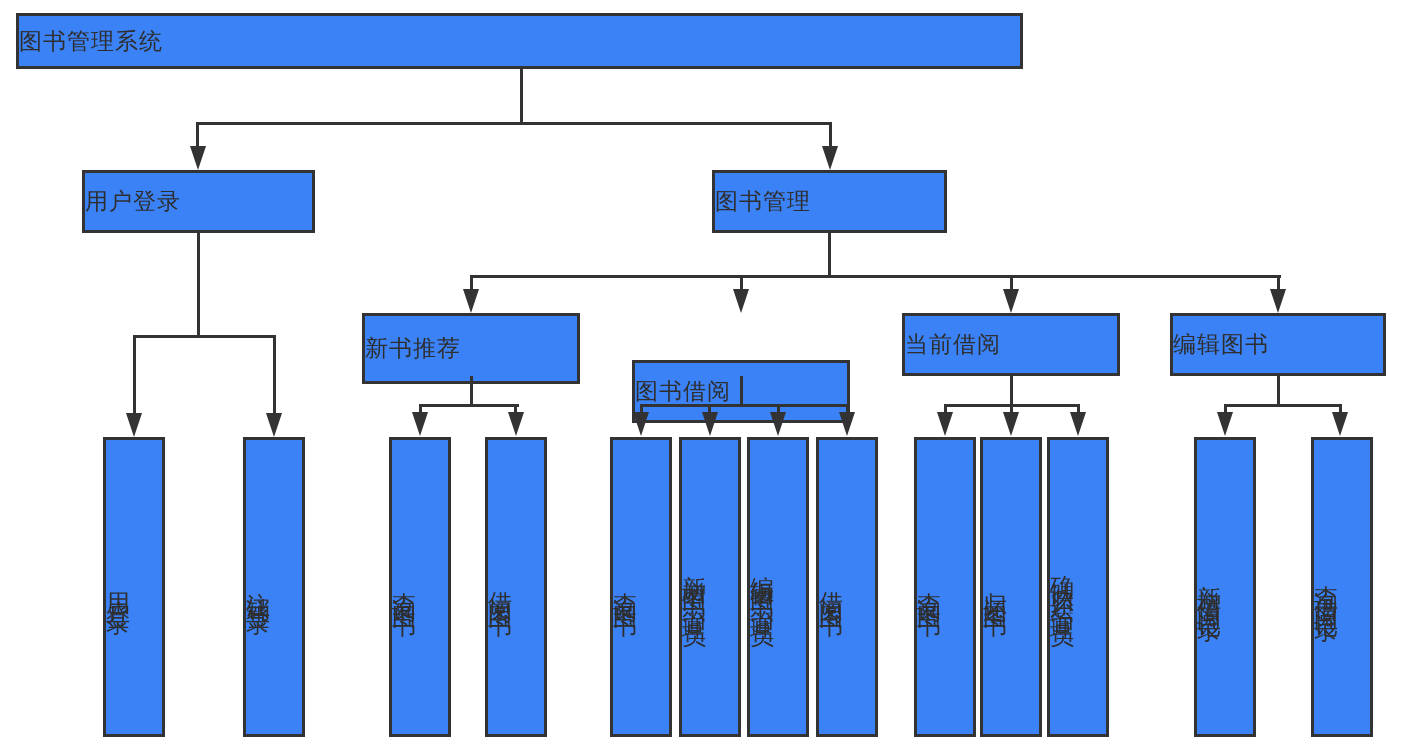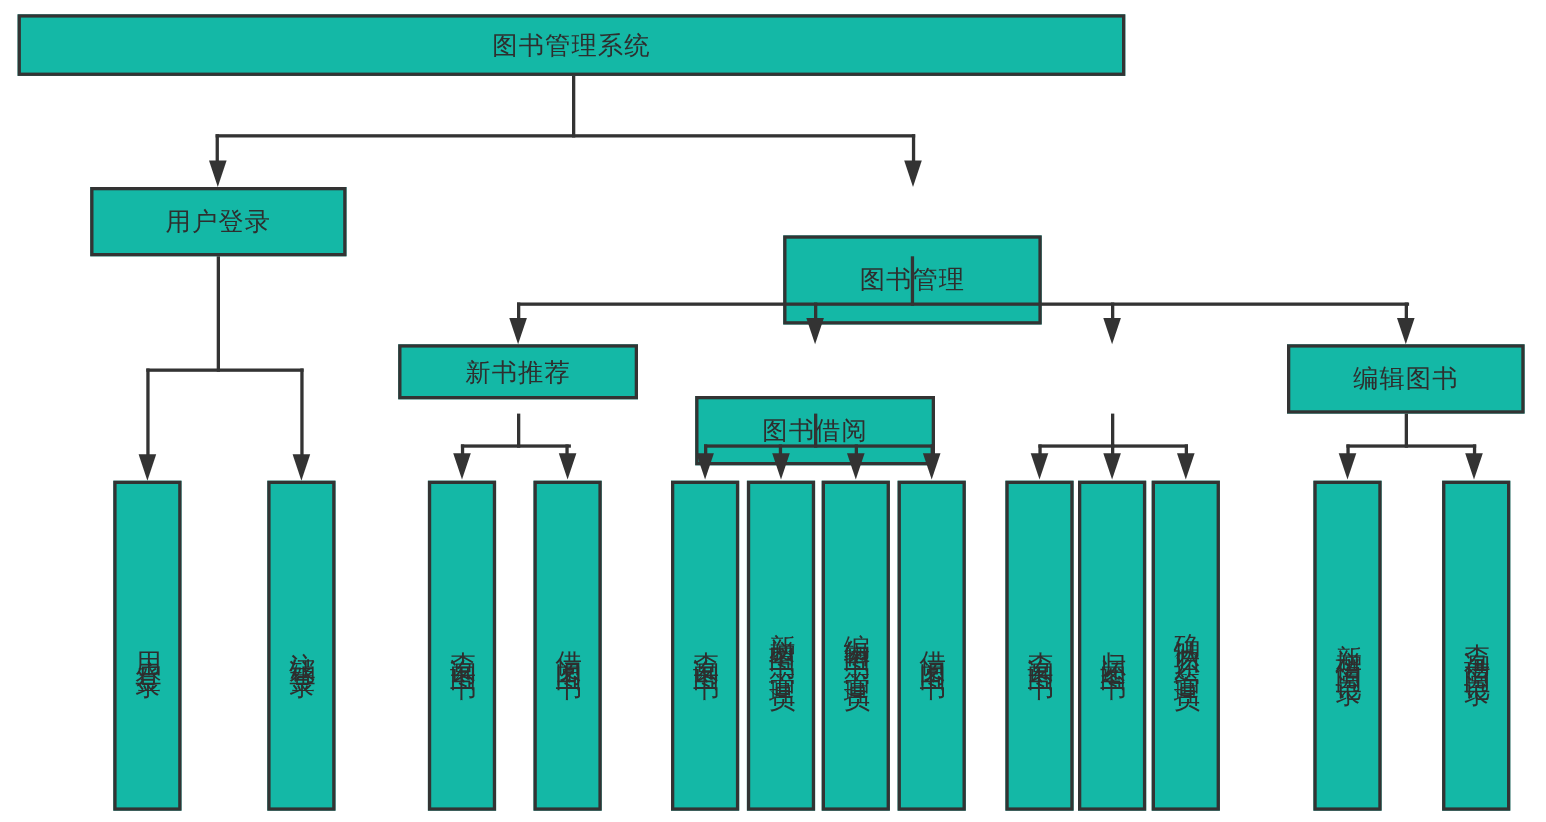--- a/index.html
+++ b/index.html
@@ -13,24 +13,23 @@
     width:1405px;
     height:747px;
     background:#ffffff;
     overflow:hidden;
   }
   
   .box{
     position:absolute;
     box-sizing:border-box;
     border:3px solid var(--line);
-    background:#14b8a6;
+    background:#3b82f6;
     display:flex;
     align-items:center;
-    justify-content:center;
     color:var(--text);
   }
   .hlabel{font-size:23px; letter-spacing:1px; white-space:nowrap;}
   .leaf{
     top:437px;
     width:62px;
     height:300px;
   }
   .vtext{
     writing-mode:vertical-rl;
@@ -76,21 +75,21 @@
   <div class="ln" style="left:520px;top:69px;width:3px;height:56px;"></div>
   <div class="ln" style="left:196px;top:122px;width:636px;height:3px;"></div>
   <div class="ln" style="left:196px;top:122px;width:3px;height:28px;"></div>
   <div class="ln" style="left:829px;top:122px;width:3px;height:28px;"></div>
   <div class="arrow" style="left:190px;top:146px;"></div>
   <div class="arrow" style="left:822px;top:146px;"></div>
 
   <div class="box" style="left:82px;top:170px;width:233px;height:63px;">
     <span class="hlabel">用户登录</span>
   </div>
-  <div class="box" style="left:712px;top:170px;width:235px;height:81px;margin-top:44px;">
+  <div class="box" style="left:712px;top:170px;width:235px;height:63px;">
     <span class="hlabel">图书管理</span>
   </div>
 
   <div class="ln" style="left:197px;top:233px;width:3px;height:105px;"></div>
   <div class="ln" style="left:133px;top:335px;width:143px;height:3px;"></div>
   <div class="ln" style="left:133px;top:335px;width:3px;height:80px;"></div>
   <div class="ln" style="left:273px;top:335px;width:3px;height:80px;"></div>
   <div class="arrow" style="left:126px;top:413px;"></div>
   <div class="arrow" style="left:266px;top:413px;"></div>
 
@@ -98,25 +97,28 @@
   <div class="ln" style="left:470px;top:275px;width:811px;height:3px;"></div>
   <div class="ln" style="left:470px;top:275px;width:3px;height:17px;"></div>
   <div class="ln" style="left:740px;top:275px;width:3px;height:17px;"></div>
   <div class="ln" style="left:1010px;top:275px;width:3px;height:17px;"></div>
   <div class="ln" style="left:1277px;top:275px;width:3px;height:17px;"></div>
   <div class="arrow" style="left:463px;top:289px;"></div>
   <div class="arrow" style="left:733px;top:289px;"></div>
   <div class="arrow" style="left:1003px;top:289px;"></div>
   <div class="arrow" style="left:1270px;top:289px;"></div>
 
-  <div class="box" style="left:362px;top:313px;width:218px;height:50px;">
+  <div class="box" style="left:362px;top:313px;width:218px;height:71px;">
     <span class="hlabel">新书推荐</span>
   </div>
   <div class="box" style="left:632px;top:313px;width:218px;height:63px;margin-top:47px;">
     <span class="hlabel">图书借阅</span>
+  </div>
+  <div class="box" style="left:902px;top:313px;width:218px;height:63px;">
+    <span class="hlabel">当前借阅</span>
   </div>
   <div class="box" style="left:1170px;top:313px;width:216px;height:63px;">
     <span class="hlabel">编辑图书</span>
   </div>
 
   <div class="ln" style="left:470px;top:376px;width:3px;height:31px;"></div>
   <div class="ln" style="left:419px;top:404px;width:100px;height:3px;"></div>
   <div class="ln" style="left:419px;top:404px;width:3px;height:12px;"></div>
   <div class="ln" style="left:514px;top:404px;width:3px;height:12px;"></div>
   <div class="arrow" style="left:412px;top:412px;"></div>

